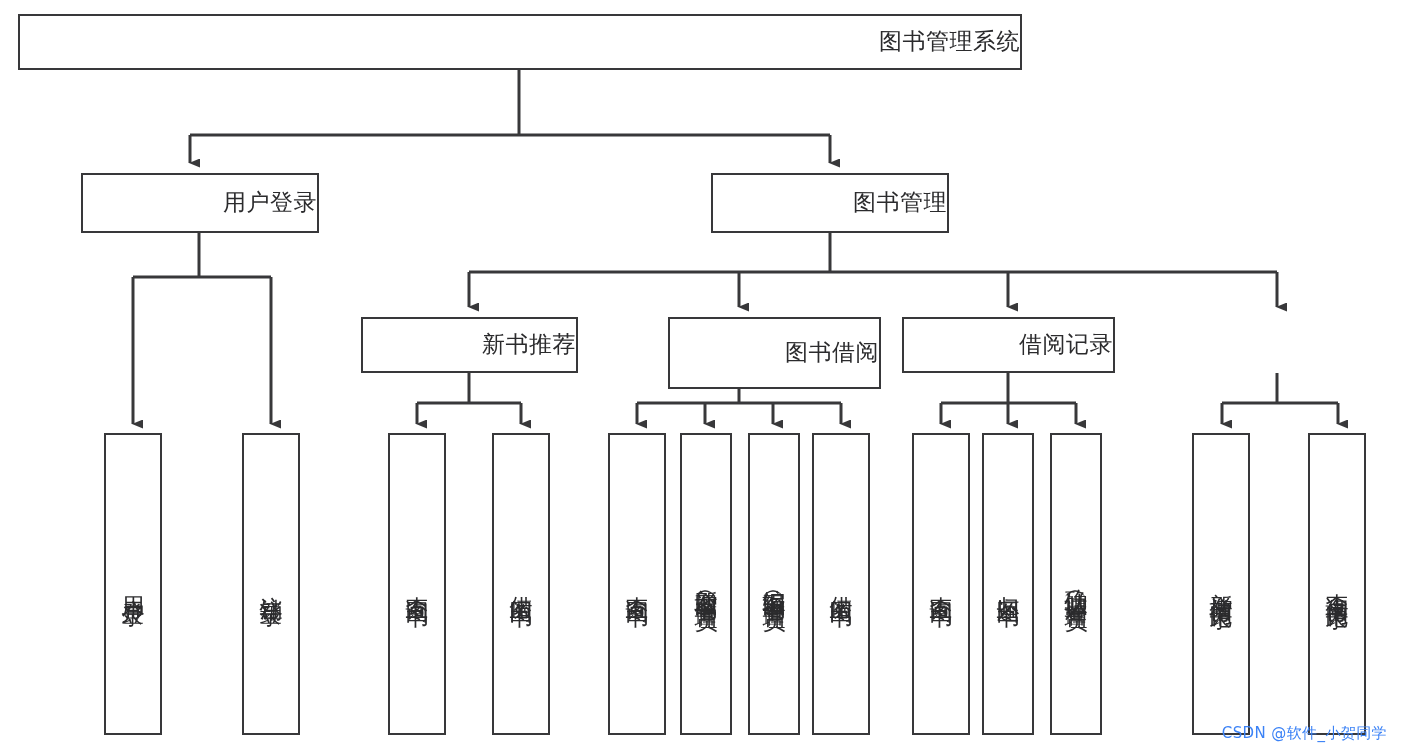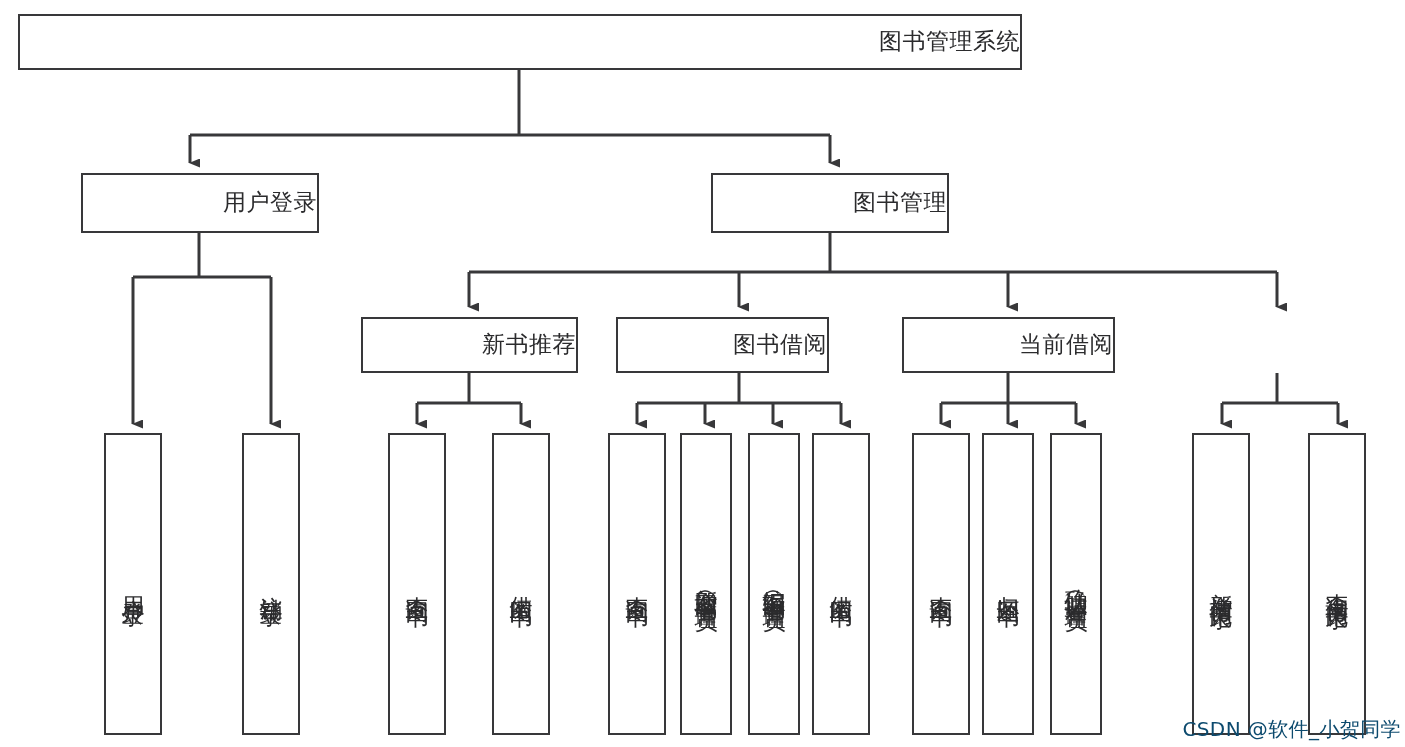--- a/index.html
+++ b/index.html
@@ -59,24 +59,24 @@
   .node.vert .lbl {
     writing-mode: vertical-rl;
     text-orientation: upright;
     font-size: 23px;
     letter-spacing: 3px;
     line-height: 1.0;
     max-height: 266px;
   }
   .watermark {
     position: absolute;
-    right: 4px;
+    right: 18px;
     bottom: 4px;
-    font-size: 20px;
-    color: #0c4a6e;
+    font-size: 15px;
+    color: #3b82f6;
     letter-spacing: 0.4px;
     z-index: 5;
     white-space: nowrap;
   }
 </style>
 </head>
 <body>
 
 <div id="canvas">
 
@@ -137,25 +137,25 @@
   <div class="node horiz" style="left:81px; top:173px; width:238px; height:60px;">
     <span class="lbl">用户登录</span>
   </div>
   <div class="node horiz" style="left:711px; top:173px; width:238px; height:60px;padding-left:32px;">
     <span class="lbl">图书管理</span>
   </div>
 
   <div class="node horiz" style="left:361px; top:317px; width:217px; height:56px;">
     <span class="lbl">新书推荐</span>
   </div>
-  <div class="node horiz" style="left:616px; top:317px; width:213px; height:56px;">
+  <div class="node horiz" style="left:668px; top:317px; width:213px; height:72px;">
     <span class="lbl">图书借阅</span>
   </div>
   <div class="node horiz" style="left:902px; top:317px; width:213px; height:56px;">
-    <span class="lbl">当前借阅</span>
+    <span class="lbl">借阅记录</span>
   </div>
 
   <div class="node vert" style="left:104px; top:433px; width:58px; height:302px;">
     <span class="lbl">用户登录</span>
   </div>
   <div class="node vert" style="left:242px; top:433px; width:58px; height:302px;">
     <span class="lbl">注销登录</span>
   </div>
 
   <div class="node vert" style="left:388px; top:433px; width:58px; height:302px;">

